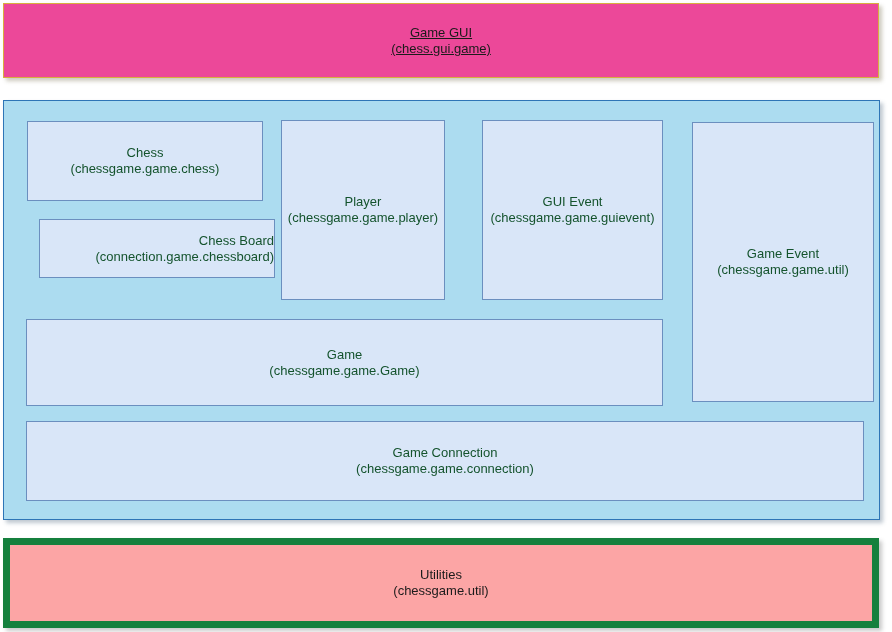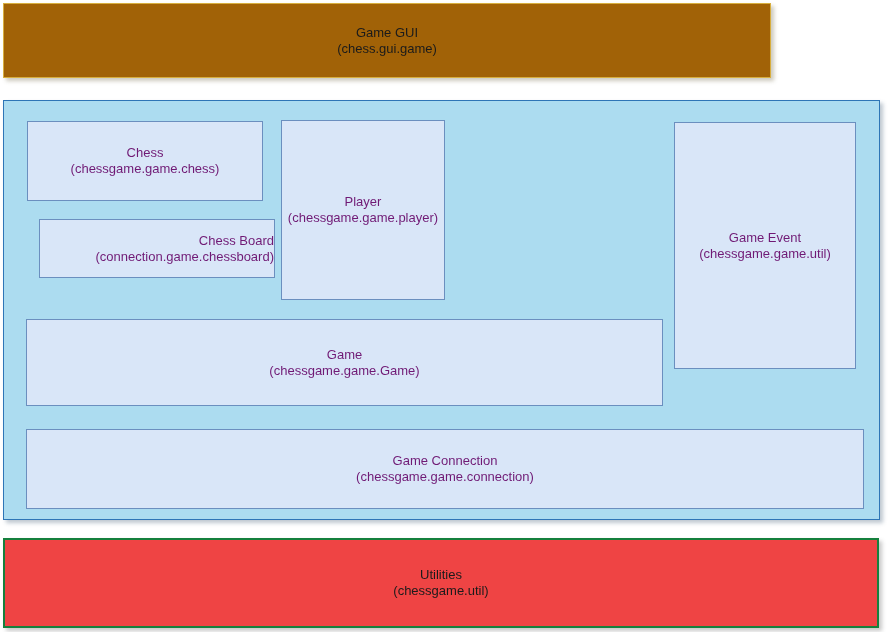--- a/index.html
+++ b/index.html
@@ -38,25 +38,26 @@
   .box .title,
   .box .pkg {
     display: block;
     white-space: nowrap;
   }
 
   
   .layer-gui {
     left: 3px;
     top: 3px;
-    width: 768px;
+    width: 876px;
     height: 75px;
-    background: #a16207;
+    background: #ec4899;
     border: 1px solid #d8ae3e;
     box-shadow: 3px 3px 4px rgba(90, 80, 40, 0.30);
+    text-decoration: underline;
   }
 
   
   .layer-game {
     left: 3px;
     top: 100px;
     width: 877px;
     height: 420px;
     background: #acdcf0;
     border: 1px solid #2e75b6;
@@ -68,43 +69,43 @@
   .mod {
     position: absolute;
     box-sizing: border-box;
     background: #d9e6f8;
     border: 1px solid #6b8fbf;
     display: flex;
     flex-direction: column;
     align-items: center;
     justify-content: center;
     text-align: center;
-    color: #701a75;
+    color: #14532d;
     font-size: 13px;
     line-height: 16px;
   }
   .mod .title,
   .mod .pkg { display: block; white-space: nowrap; }
 
   .mod-chess       { left: 23px;  top: 20px;  width: 236px; height: 80px; }
   .mod-chessboard  { left: 35px;  top: 118px; width: 236px; height: 59px; align-items: flex-end; }
   .mod-player      { left: 277px; top: 19px;  width: 164px; height: 180px; }
   .mod-guievent    { left: 478px; top: 19px;  width: 181px; height: 180px; }
-  .mod-gameevent   { left: 670px; top: 21px;  width: 182px; height: 247px; }
+  .mod-gameevent   { left: 688px; top: 21px;  width: 182px; height: 280px; }
   .mod-game        { left: 22px;  top: 218px; width: 637px; height: 87px; }
-  .mod-connection  { left: 22px;  top: 328px; width: 838px; height: 80px; }
+  .mod-connection  { left: 22px;  top: 320px; width: 838px; height: 80px; }
 
   
   .layer-util {
     left: 3px;
     top: 538px;
     width: 876px;
     height: 90px;
-    background: #ef4444;
-    border: 2px solid #15803d;
+    background: #fca5a5;
+    border: 7px solid #15803d;
     box-shadow: 3px 3px 4px rgba(60, 60, 60, 0.28);
   }
 </style>
 </head>
 <body>
 
 <div id="diagram">
 
   <div class="box layer-gui">
     <span class="title">Game GUI</span>
@@ -121,20 +122,24 @@
     <div class="mod mod-chessboard">
       <span class="title">Chess Board</span>
       <span class="pkg">(connection.game.chessboard)</span>
     </div>
 
     <div class="mod mod-player">
       <span class="title">Player</span>
       <span class="pkg">(chessgame.game.player)</span>
     </div>
 
+    <div class="mod mod-guievent">
+      <span class="title">GUI Event</span>
+      <span class="pkg">(chessgame.game.guievent)</span>
+    </div>
 
     <div class="mod mod-gameevent">
       <span class="title">Game Event</span>
       <span class="pkg">(chessgame.game.util)</span>
     </div>
 
     <div class="mod mod-game">
       <span class="title">Game</span>
       <span class="pkg">(chessgame.game.Game)</span>
     </div>

